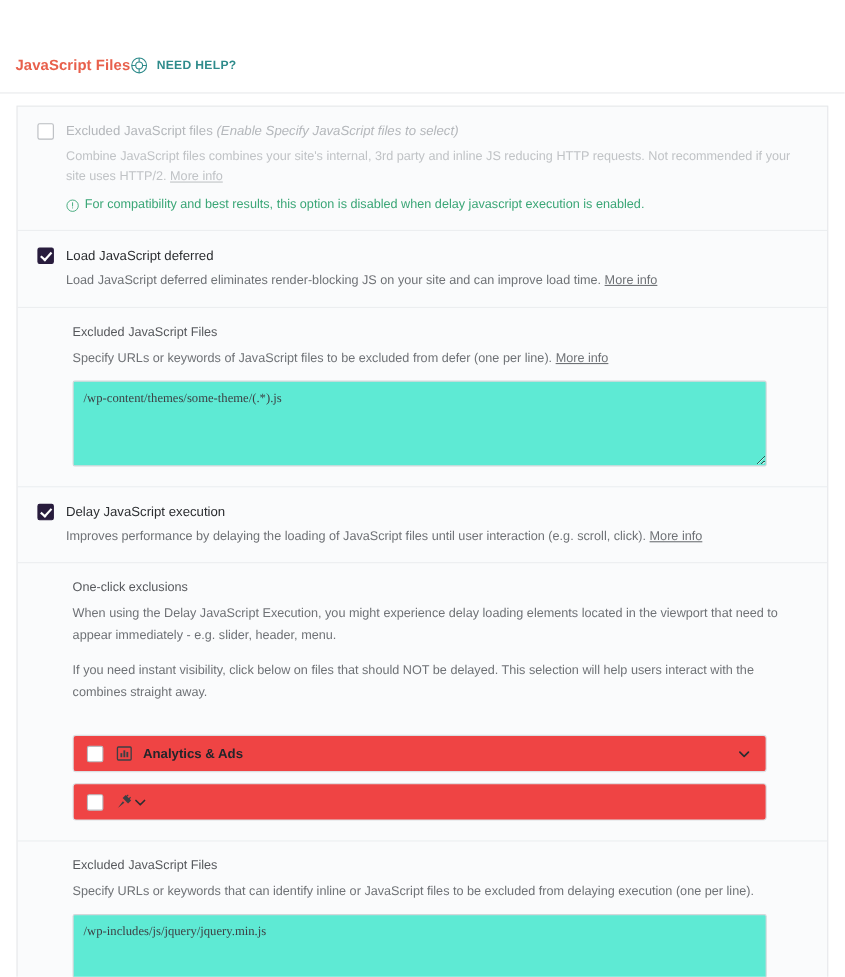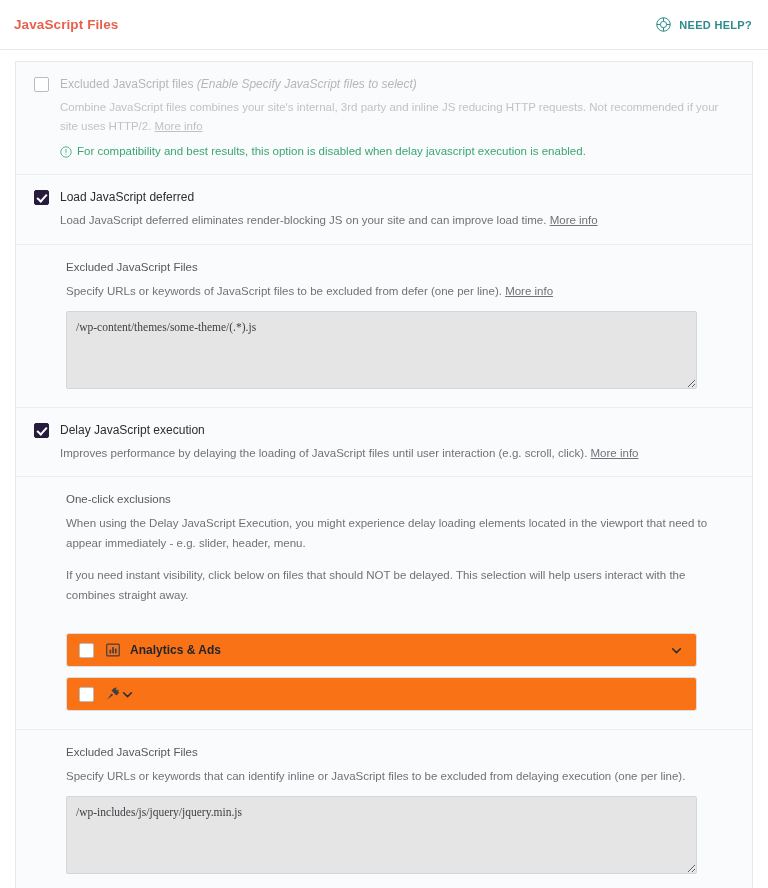--- a/index.html
+++ b/index.html
@@ -11,23 +11,24 @@
     background: #ffffff;
     font-family: "Liberation Sans", sans-serif;
     -webkit-font-smoothing: antialiased;
   }
 
   
   .page-header {
     height: 50px;
     display: flex;
     align-items: center;
-    justify-content: space-between;
+    justify-content: flex-start;
     padding: 0 16px 0 14px;
     border-bottom: 1px solid #e8eaec;
+    margin-top: 35px;
   }
   .page-title {
     color: #e8604c;
     font-size: 13.5px;
     font-weight: bold;
     letter-spacing: .1px;
   }
   .need-help {
     display: flex;
     align-items: center;
@@ -152,36 +153,36 @@
     line-height: 1.72;
     margin-bottom: 12px;
   }
   .sub-para:last-of-type { margin-bottom: 0; }
 
   textarea.ta {
     display: block;
     width: 631px;
     height: 78px;
     border: 1px solid #d4d7da;
-    background: #e5e5e5;
+    background: #5eead4;
     border-radius: 2px;
     padding: 8px 9px;
     font-family: "Liberation Serif", serif;
     font-size: 11.5px;
     color: #3d4044;
     resize: vertical;
     outline: none;
     line-height: 1.35;
   }
 
   
   .acc {
     width: 631px;
     height: 34px;
-    background: #f97316;
+    background: #ef4444;
     border: 1px solid #dcdfe2;
     border-radius: 3px;
     display: flex;
     align-items: center;
     padding: 0 13px 0 12px;
     margin-bottom: 10px;
     cursor: pointer;
   }
   .acc:last-child { margin-bottom: 0; }
   .acc .cb { margin-top: 0; }

